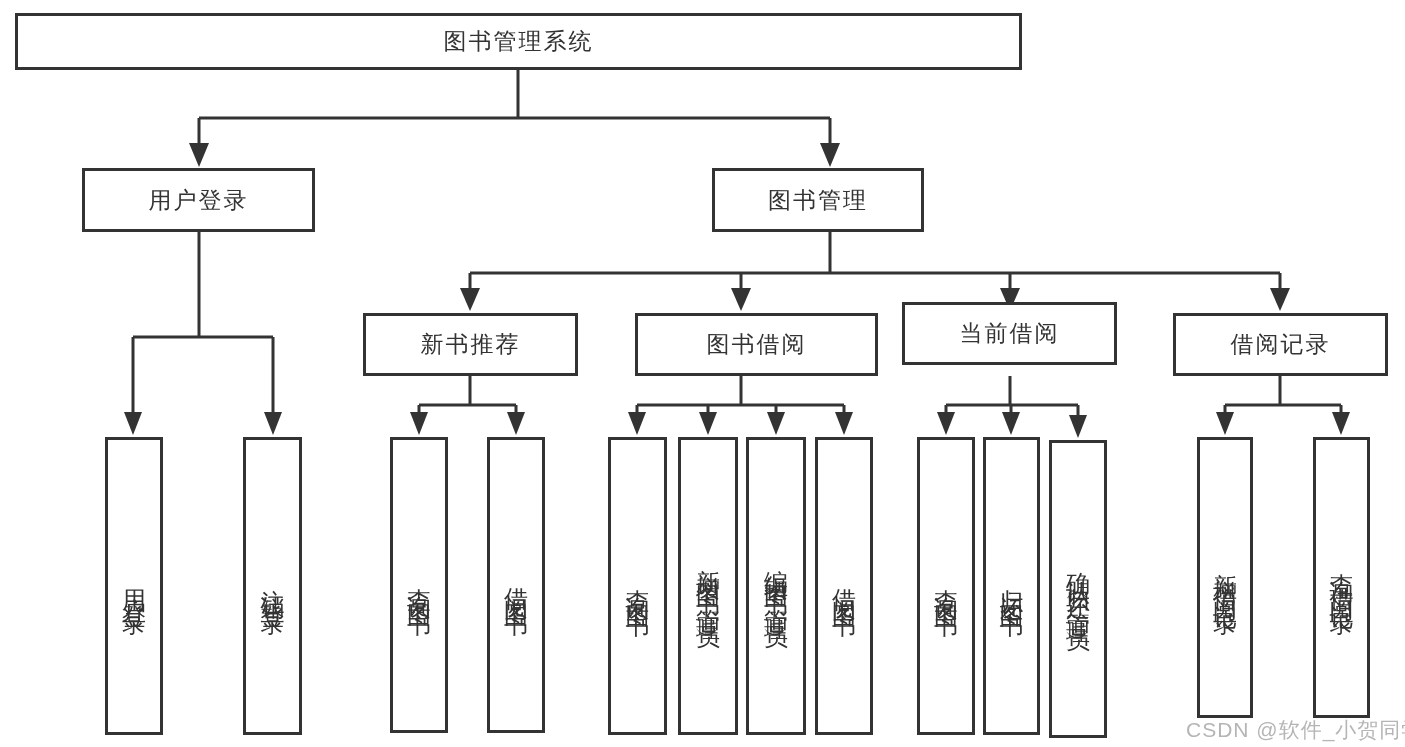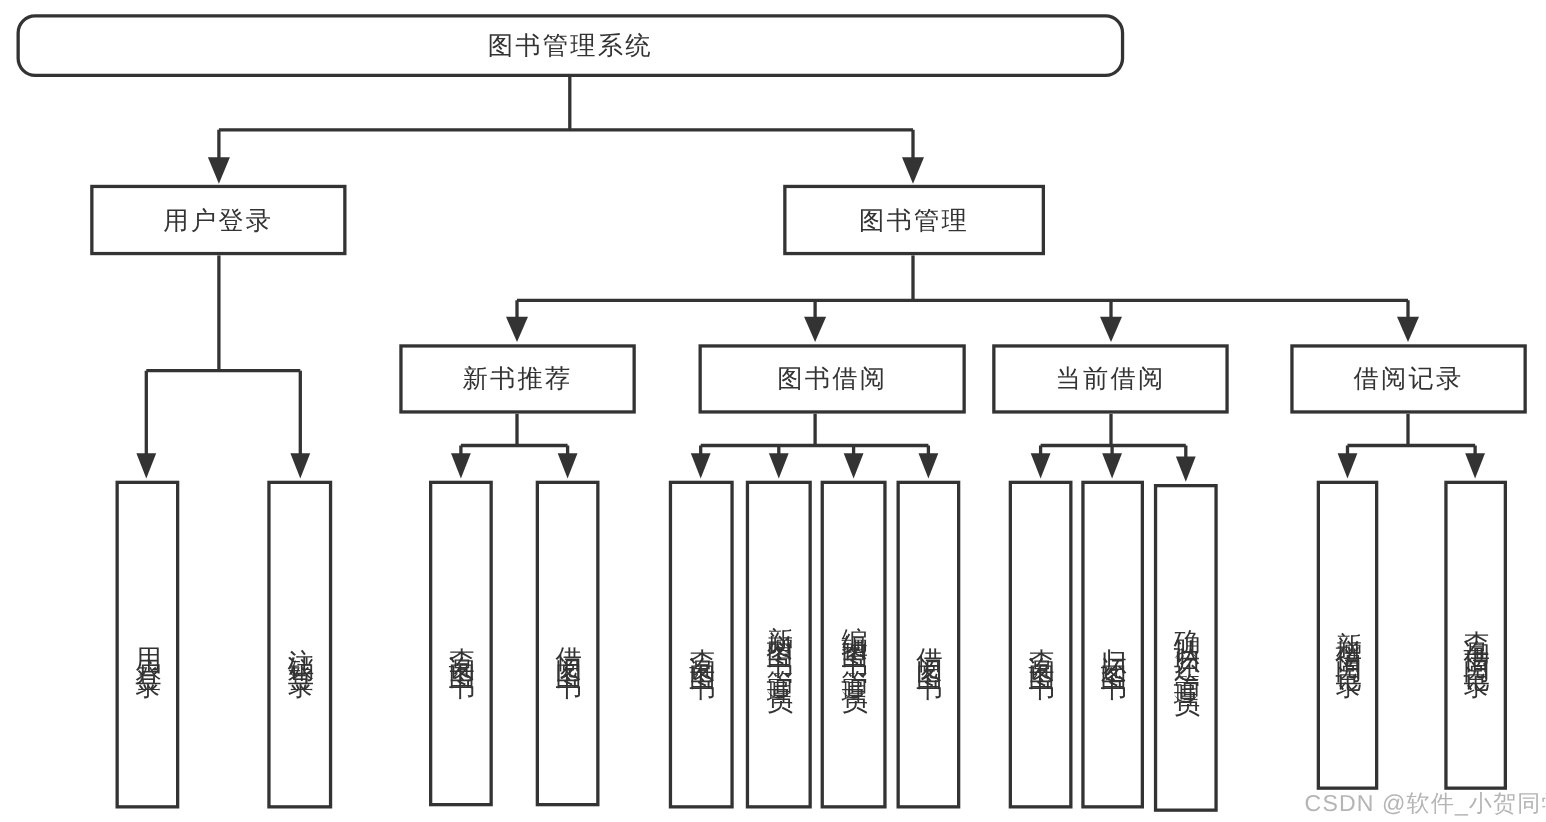--- a/index.html
+++ b/index.html
@@ -119,28 +119,28 @@
 
     <g stroke="#333333" stroke-width="3" fill="none">
       <path d="M1280 376 V405 M1225 405 H1341 M1225 405 V414 M1341 405 V414"></path>
     </g>
     <g fill="#333333" stroke="none">
       <polygon points="1216,412 1234,412 1225,435"></polygon>
       <polygon points="1332,412 1350,412 1341,435"></polygon>
     </g>
   </svg>
 
-  <div class="node hbox" style="left:15px; top:13px; width:1007px; height:57px;border-radius:17px;">图书管理系统</div>
+  <div class="node hbox" style="left:15px; top:13px; width:1007px; height:57px;">图书管理系统</div>
 
   <div class="node hbox" style="left:82px; top:168px; width:233px; height:64px;">用户登录</div>
-  <div class="node hbox" style="left:712px; top:168px; width:238px; height:64px;">图书管理</div>
+  <div class="node hbox" style="left:712px; top:168px; width:212px; height:64px;">图书管理</div>
 
   <div class="node hbox" style="left:363px; top:313px; width:215px; height:63px;">新书推荐</div>
   <div class="node hbox" style="left:635px; top:313px; width:243px; height:63px;">图书借阅</div>
-  <div class="node hbox" style="left:902px; top:313px; width:215px; height:63px;">当前借阅</div>
+  <div class="node hbox" style="left:902px; top:302px; width:215px; height:63px;">当前借阅</div>
   <div class="node hbox" style="left:1173px; top:313px; width:215px; height:63px;">借阅记录</div>
 
   <div class="node vbox" style="left:105px; top:437px; width:58px; height:298px;">
     <span class="vtext">用户登录</span>
   </div>
   <div class="node vbox" style="left:243px; top:437px; width:59px; height:298px;">
     <span class="vtext">注销登录</span>
   </div>
 
   <div class="node vbox" style="left:390px; top:437px; width:58px; height:296px;">

